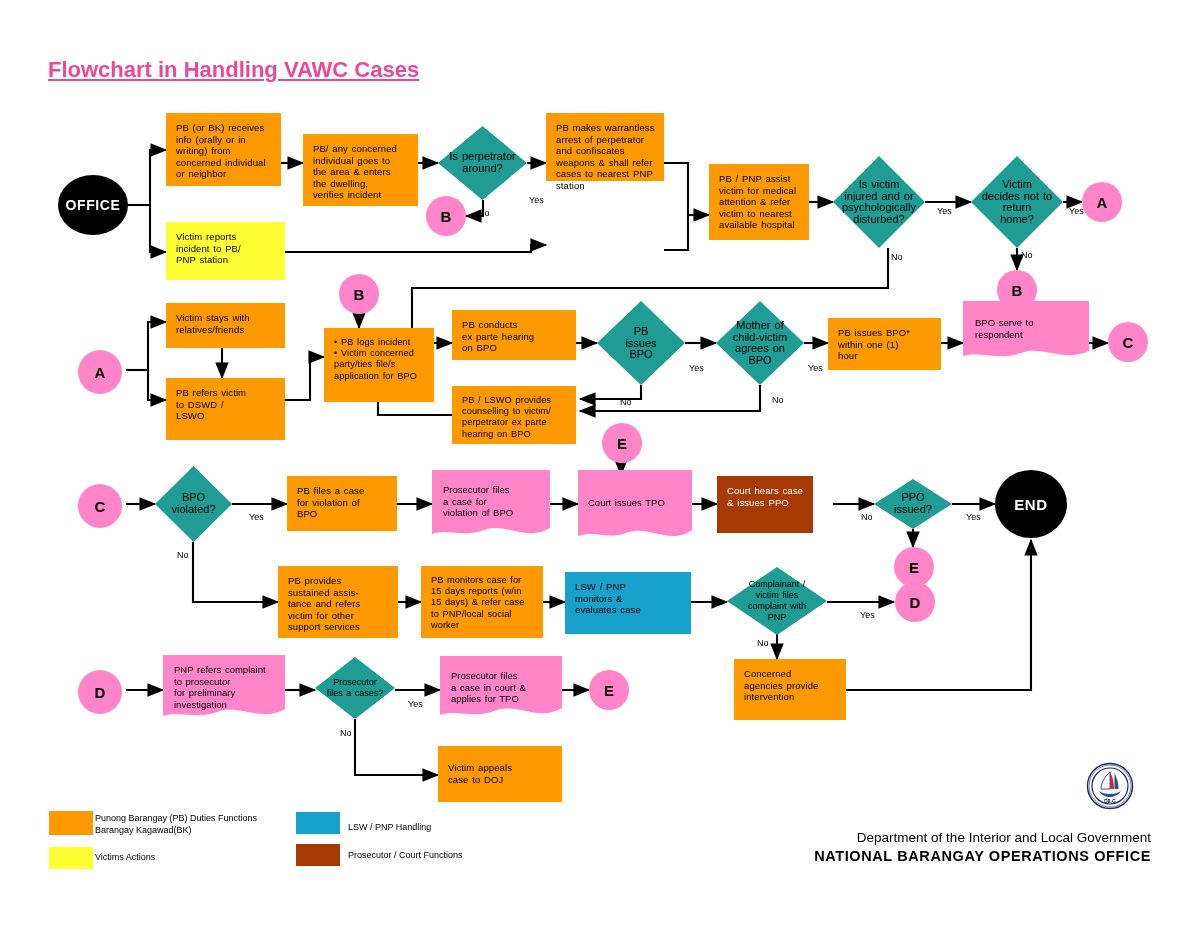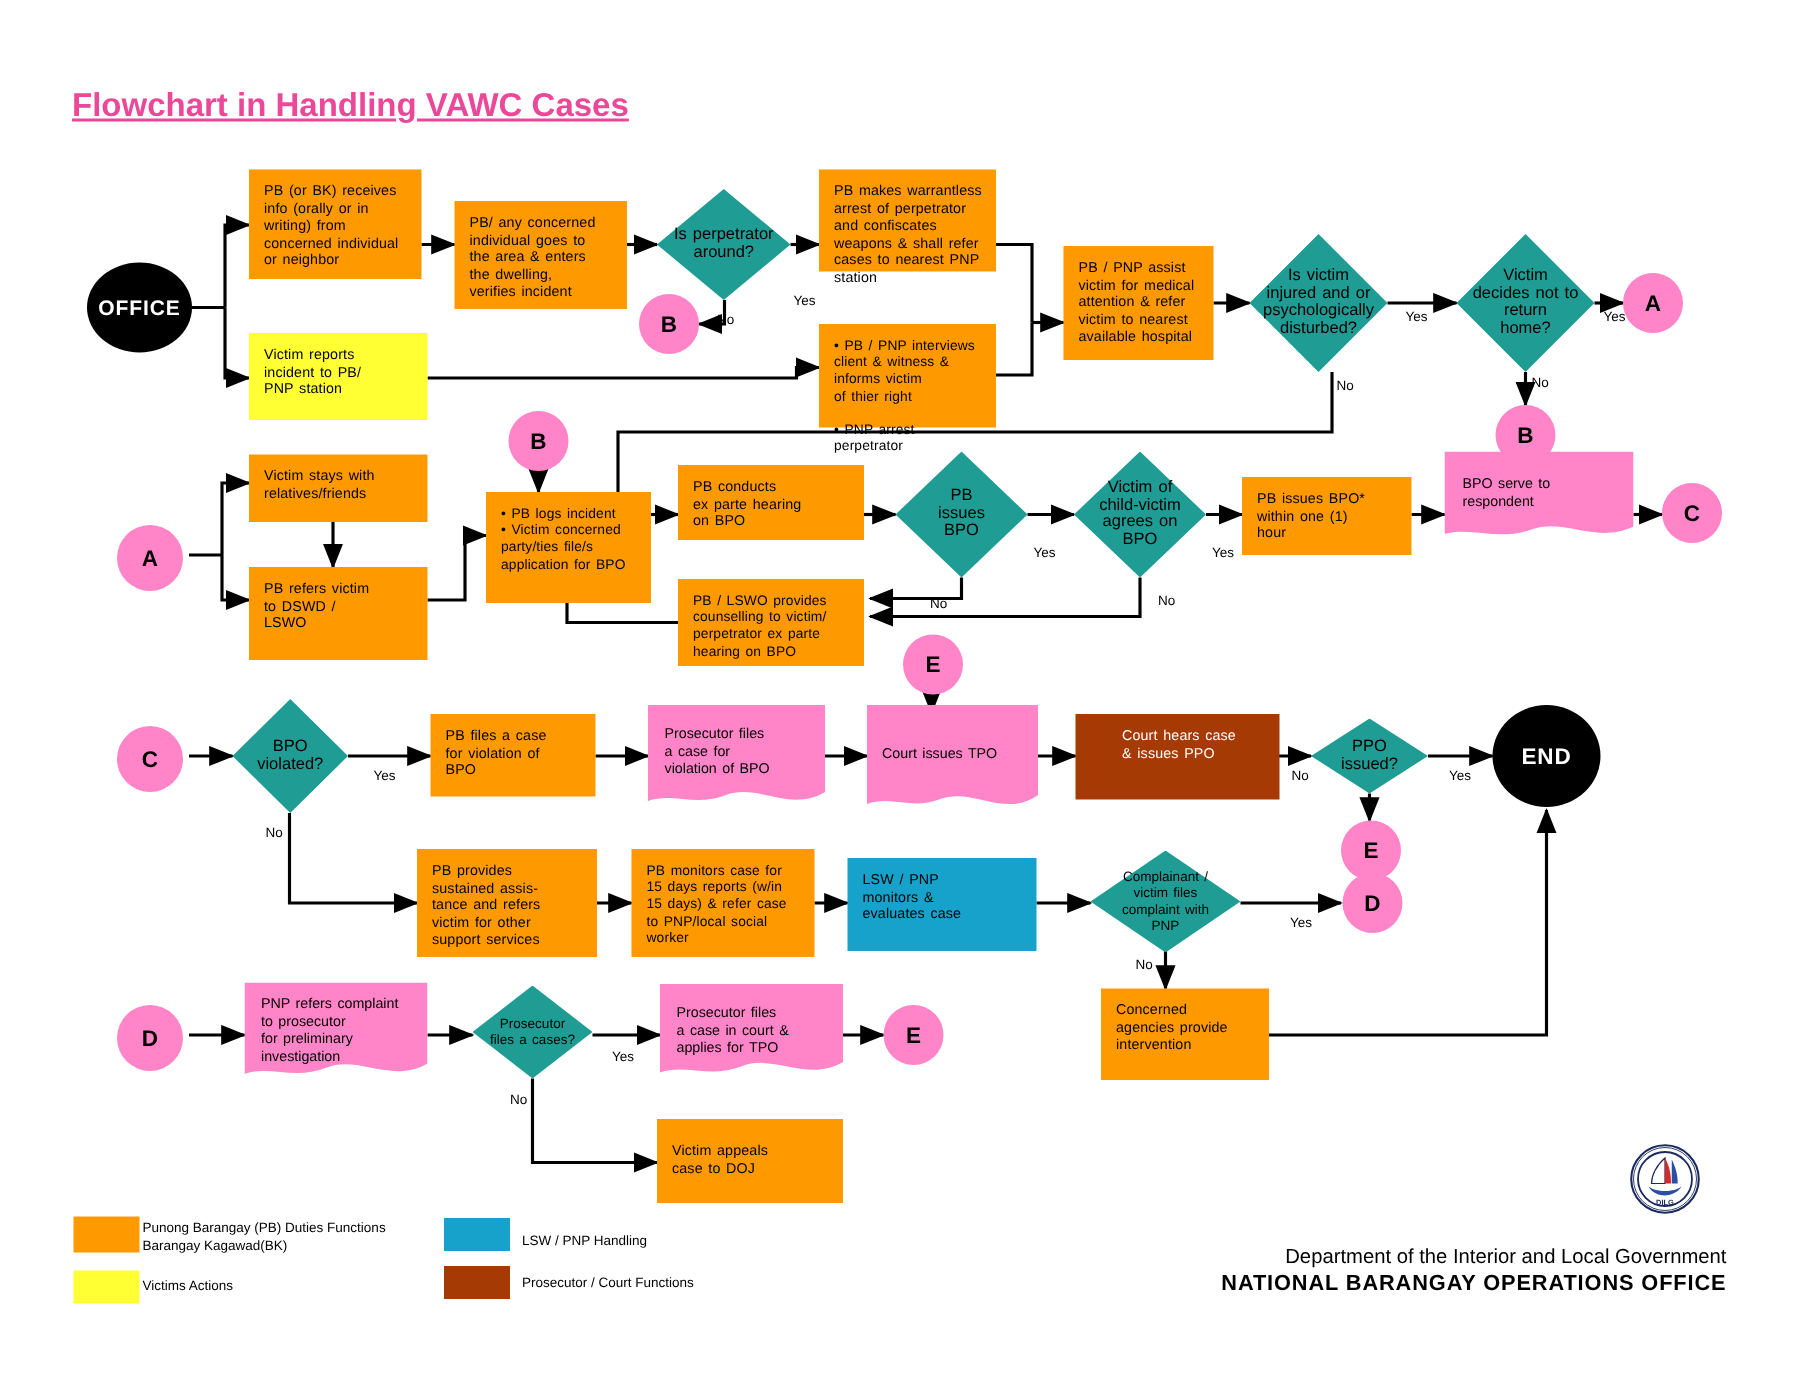--- a/index.html
+++ b/index.html
@@ -287,28 +287,20 @@
 
   <div class="node proc" style="left:546px;top:113px;width:118px;height:68px;">
     <span class="txt">PB makes warrantless
 arrest of perpetrator
 and confiscates
 weapons &amp; shall refer
 cases to nearest PNP
 station</span>
   </div>
 
-  <div class="node proc" style="left:546px;top:216px;width:118px;height:69px;">
-    <span class="txt" style="font-size:9.2px;line-height:11.2px;">• PB / PNP interviews
-   client &amp; witness &amp;
-   informs victim
-   of thier right
-
-• PNP arrest perpetrator</span>
-  </div>
 
   <div class="node proc" style="left:709px;top:164px;width:100px;height:76px;">
     <span class="txt">PB / PNP assist
 victim for medical
 attention &amp; refer
 victim to nearest
 available hospital</span>
   </div>
 
   <div class="dec" style="left:833px;top:156px;width:92px;height:92px;">
@@ -360,21 +352,21 @@
 
   <div class="dec" style="left:597px;top:301px;width:88px;height:84px;">
     <div class="dia"></div>
     <span class="txt">PB
 issues
 BPO</span>
   </div>
 
   <div class="dec" style="left:716px;top:301px;width:88px;height:84px;">
     <div class="dia"></div>
-    <span class="txt">Victim of
+    <span class="txt">Mother of
 child-victim
 agrees on
 BPO</span>
   </div>
 
   <div class="node proc" style="left:828px;top:318px;width:113px;height:52px;">
     <span class="txt">PB issues BPO*
 within one (1)
 hour</span>
   </div>
@@ -408,21 +400,21 @@
 violation of BPO</span>
   </div>
 
   <div class="docshape" style="left:578px;top:470px;width:114px;height:76px;">
     <svg viewBox="0 0 114 76" preserveAspectRatio="none">
       <path d="M0,0 H114 V60 C92,76 70,54 48,63 C30,70 16,60 0,66 Z" fill="#FF84C8"></path>
     </svg>
     <span class="txt" style="left:10px;top:27px;">Court issues TPO</span>
   </div>
 
-  <div class="node proc brownbox" style="left:717px;top:476px;width:136px;height:57px;justify-content:center;">
+  <div class="node proc brownbox" style="left:717px;top:476px;width:96px;height:57px;">
     <span class="txt">Court hears case
 &amp; issues PPO</span>
   </div>
 
   <div class="dec" style="left:874px;top:479px;width:78px;height:50px;">
     <div class="dia"></div>
     <span class="txt">PPO
 issued?</span>
   </div>
 

